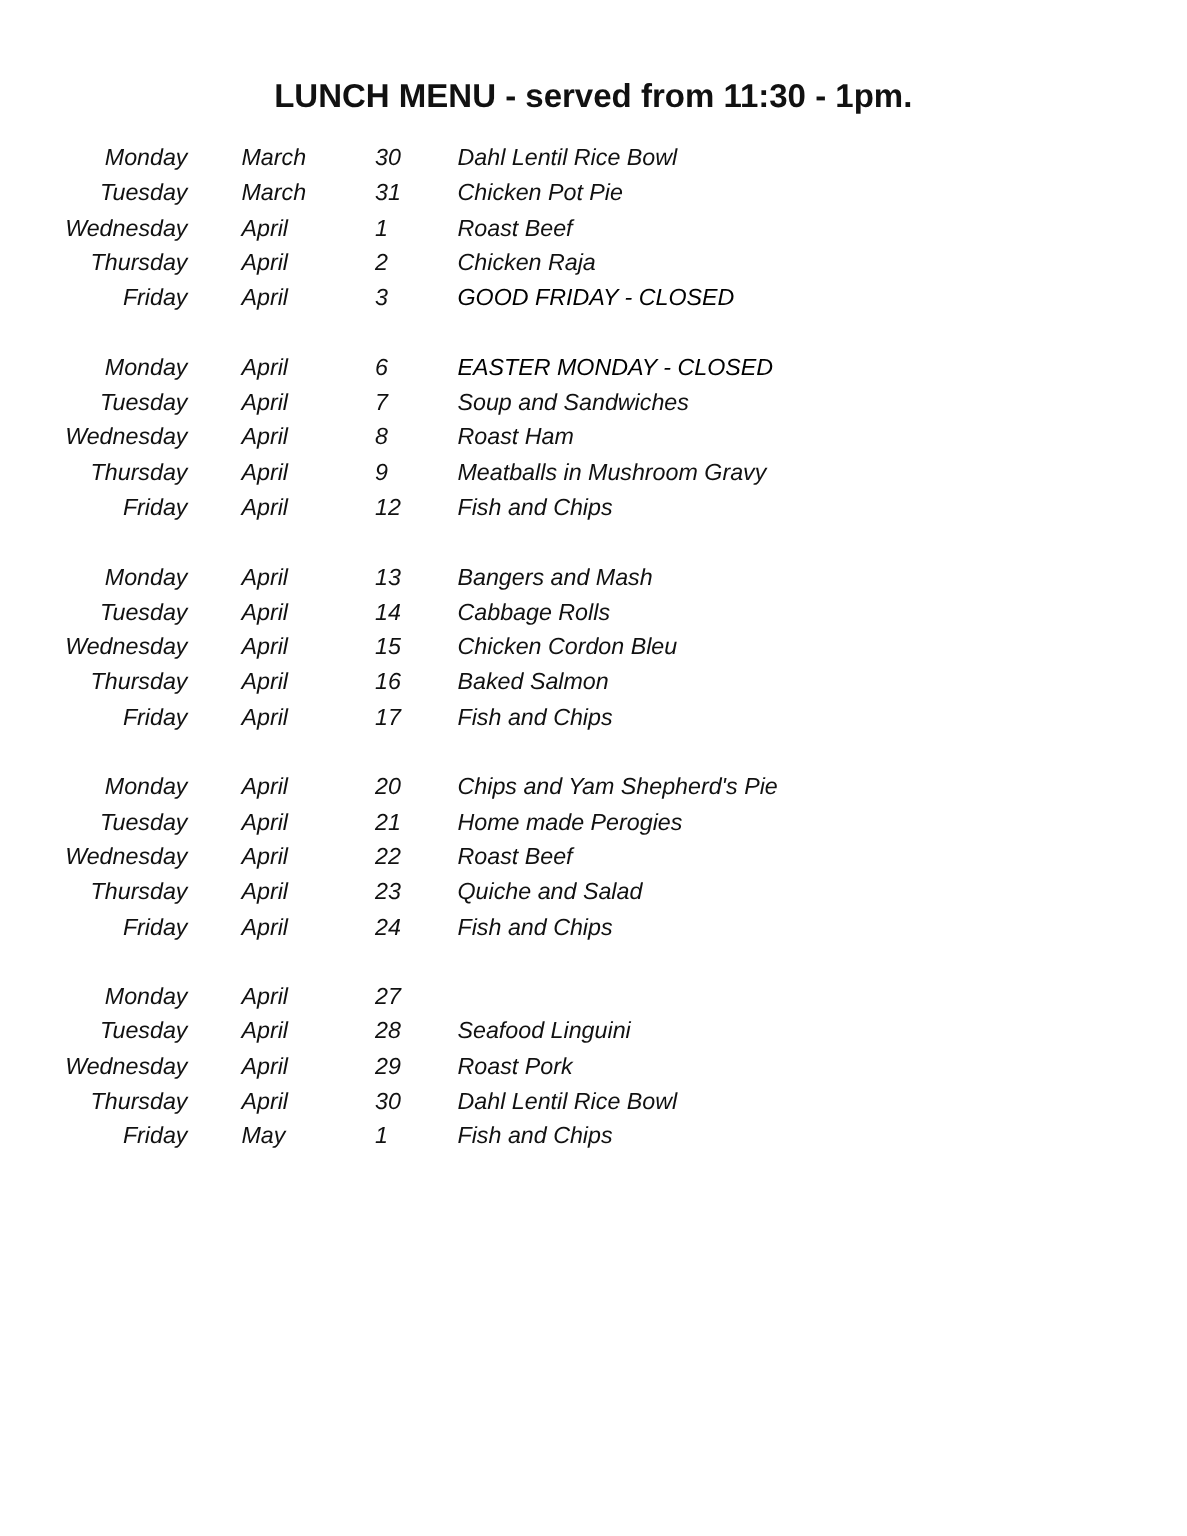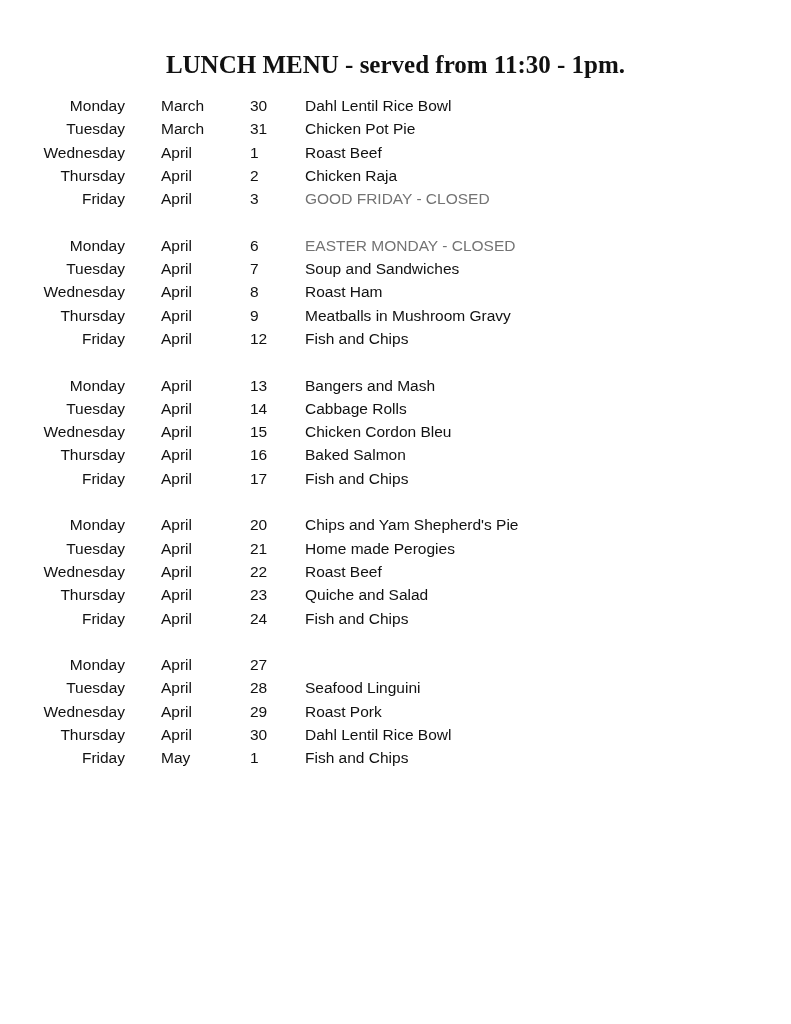--- a/index.html
+++ b/index.html
@@ -1,27 +1,27 @@
 <!DOCTYPE html>
 <html><head>
   <meta charset="utf-8">
   <style>
     html, body { margin: 0; padding: 0; background: #ffffff; }
     body { width: 791px; height: 1024px; position: relative; overflow: hidden;
            font-family: "Liberation Sans", "DejaVu Sans", sans-serif; color: #111111; }
     .title { position: absolute; top: 51px; left: 0; width: 791px; text-align: center;
-             font-weight: bold; font-size: 25px; letter-spacing: 0px; font-family: Liberation Serif, serif; }
-    .menu { position: absolute; top: 94px; left: 0; width: 751px; }
+             font-weight: bold; font-size: 22px; letter-spacing: 0px; }
+    .menu { position: absolute; top: 94px; left: 0; width: 751px; font-style: italic; }
     .group { margin-bottom: 23.3px; }
     .row { position: relative; height: 23.3px; font-size: 15.5px; line-height: 23.3px; }
     .day { position: absolute; right: 626px; text-align: right; white-space: nowrap; }
     .month { position: absolute; left: 161px; white-space: nowrap; }
     .num { position: absolute; left: 250px; width: 40px; text-align: left; }
     .meal { position: absolute; left: 305px; white-space: nowrap; }
-    .meal.closed { color: #737373; }
+    .meal.closed { color: #000000; }
   </style>
 </head>
 <body>
 
 <div class="title">LUNCH MENU - served from 11:30 - 1pm.</div>
 
 <div class="menu">
   <div class="group">
     <div class="row">
         <span class="day">Monday</span>

